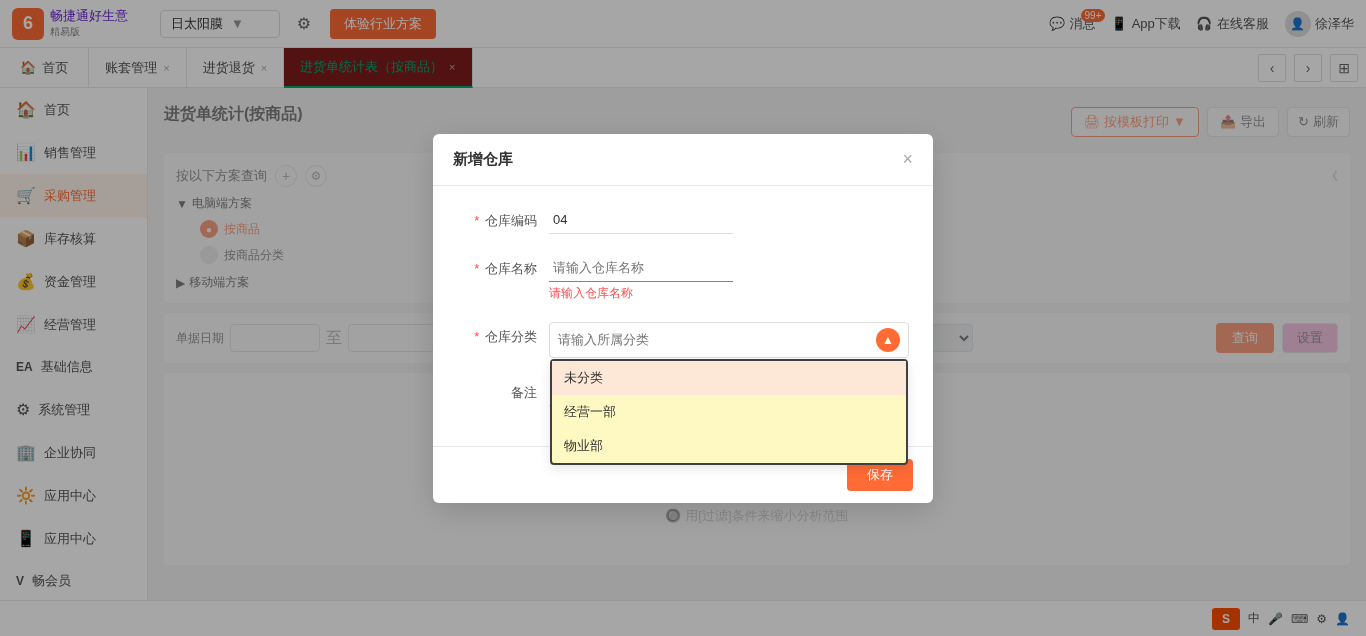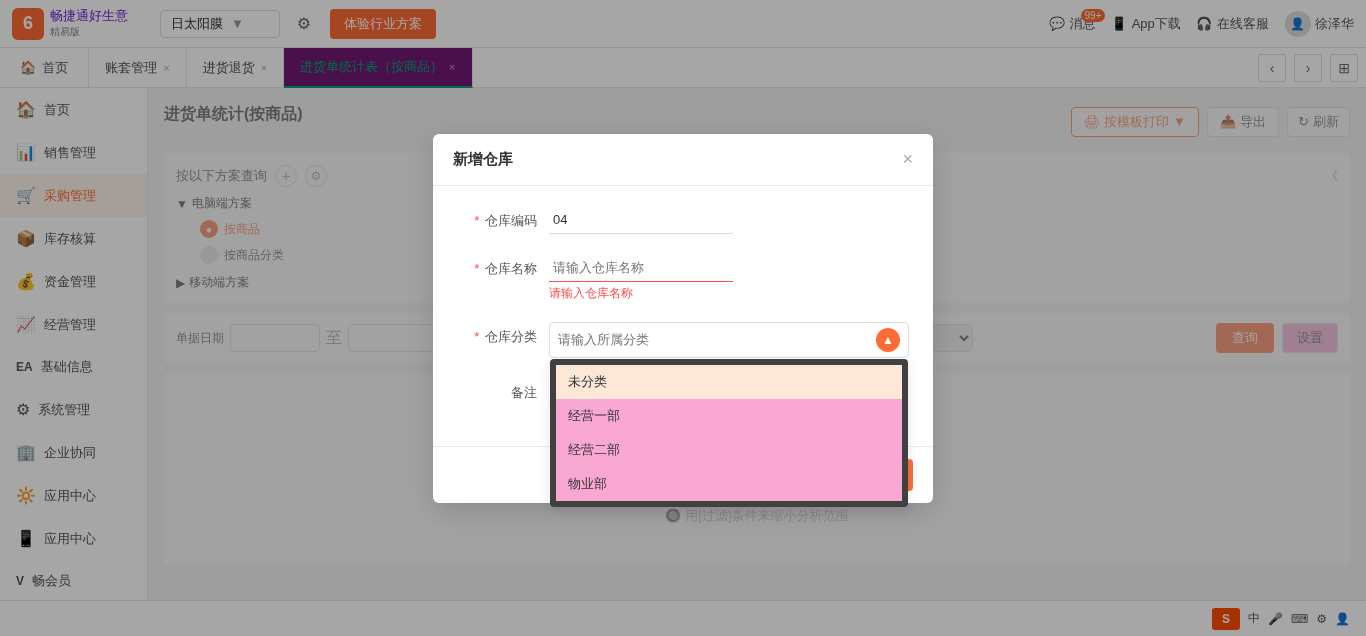--- a/index.html
+++ b/index.html
@@ -95,21 +95,21 @@
       display: flex; align-items: center; gap: 6px;
       padding: 0 16px;
       height: 40px;
       font-size: 13px;
       color: #555;
       cursor: pointer;
       border-right: 1px solid #e8e8e8;
       white-space: nowrap;
     }
     .tab-item.active {
-      background: #701a75;
+      background: #7f1d1d;
       color: #00a870;
       border-bottom: 2px solid #00a870;
     }
     .tab-home {
       padding: 0 20px;
       border-right: 1px solid #e8e8e8;
     }
     .tab-close {
       font-size: 11px; color: #aaa;
     }
@@ -358,22 +358,22 @@
       border-radius: 50%;
       display: flex; align-items: center; justify-content: center;
       color: #fff; font-size: 12px;
     }
 
     
     .dropdown-list {
       position: absolute;
       top: 100%; left: 0;
       width: 100%;
-      background: #f9a8d4;
-      border: 6px solid #404040;
+      background: #fef9c3;
+      border: 2px solid #404040;
       border-radius: 4px;
       box-shadow: 0 4px 12px rgba(0,0,0,0.1);
       z-index: 300;
       margin-top: 2px;
     }
     .dropdown-item {
       padding: 8px 12px;
       font-size: 13px; color: #333;
       cursor: pointer;
     }
@@ -669,21 +669,20 @@
           <span class="required-mark">*</span>
           <span>仓库分类</span>
         </div>
         <div class="select-wrapper" style="position:relative;">
           <input type="text" placeholder="请输入所属分类" style="">
           <div class="select-up-arrow">▲</div>
 
           <div class="dropdown-list">
             <div class="dropdown-item highlighted">未分类</div>
             <div class="dropdown-item">经营一部</div>
-            <div class="dropdown-item">经营二部</div>
             <div class="dropdown-item">物业部</div>
           </div>
         </div>
       </div>
 
       <div class="form-row">
         <div class="form-label">
           <span>备注</span>
         </div>
         <div class="form-input-wrapper">

